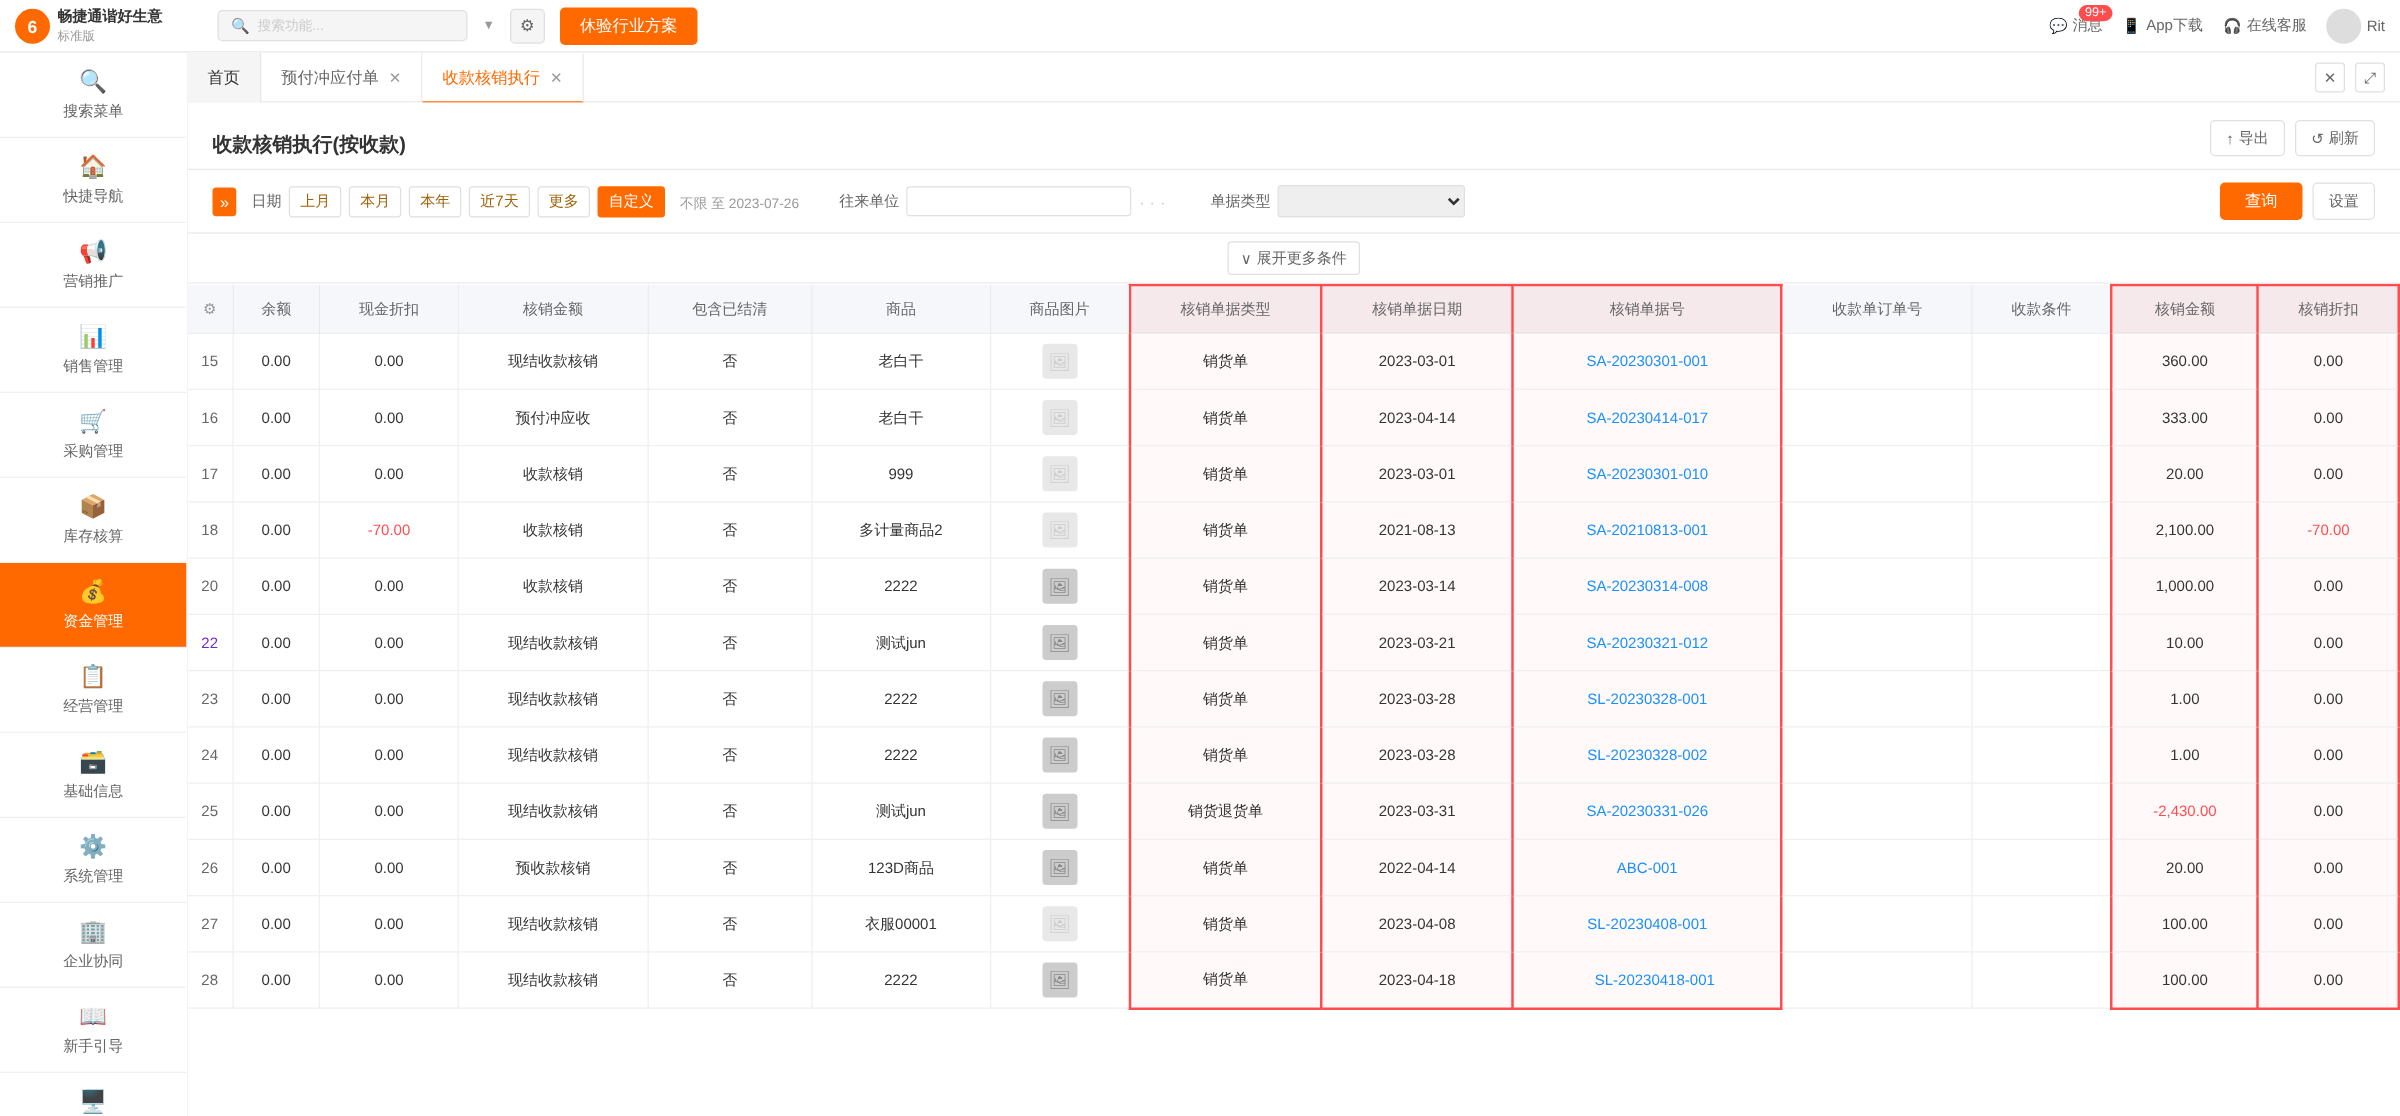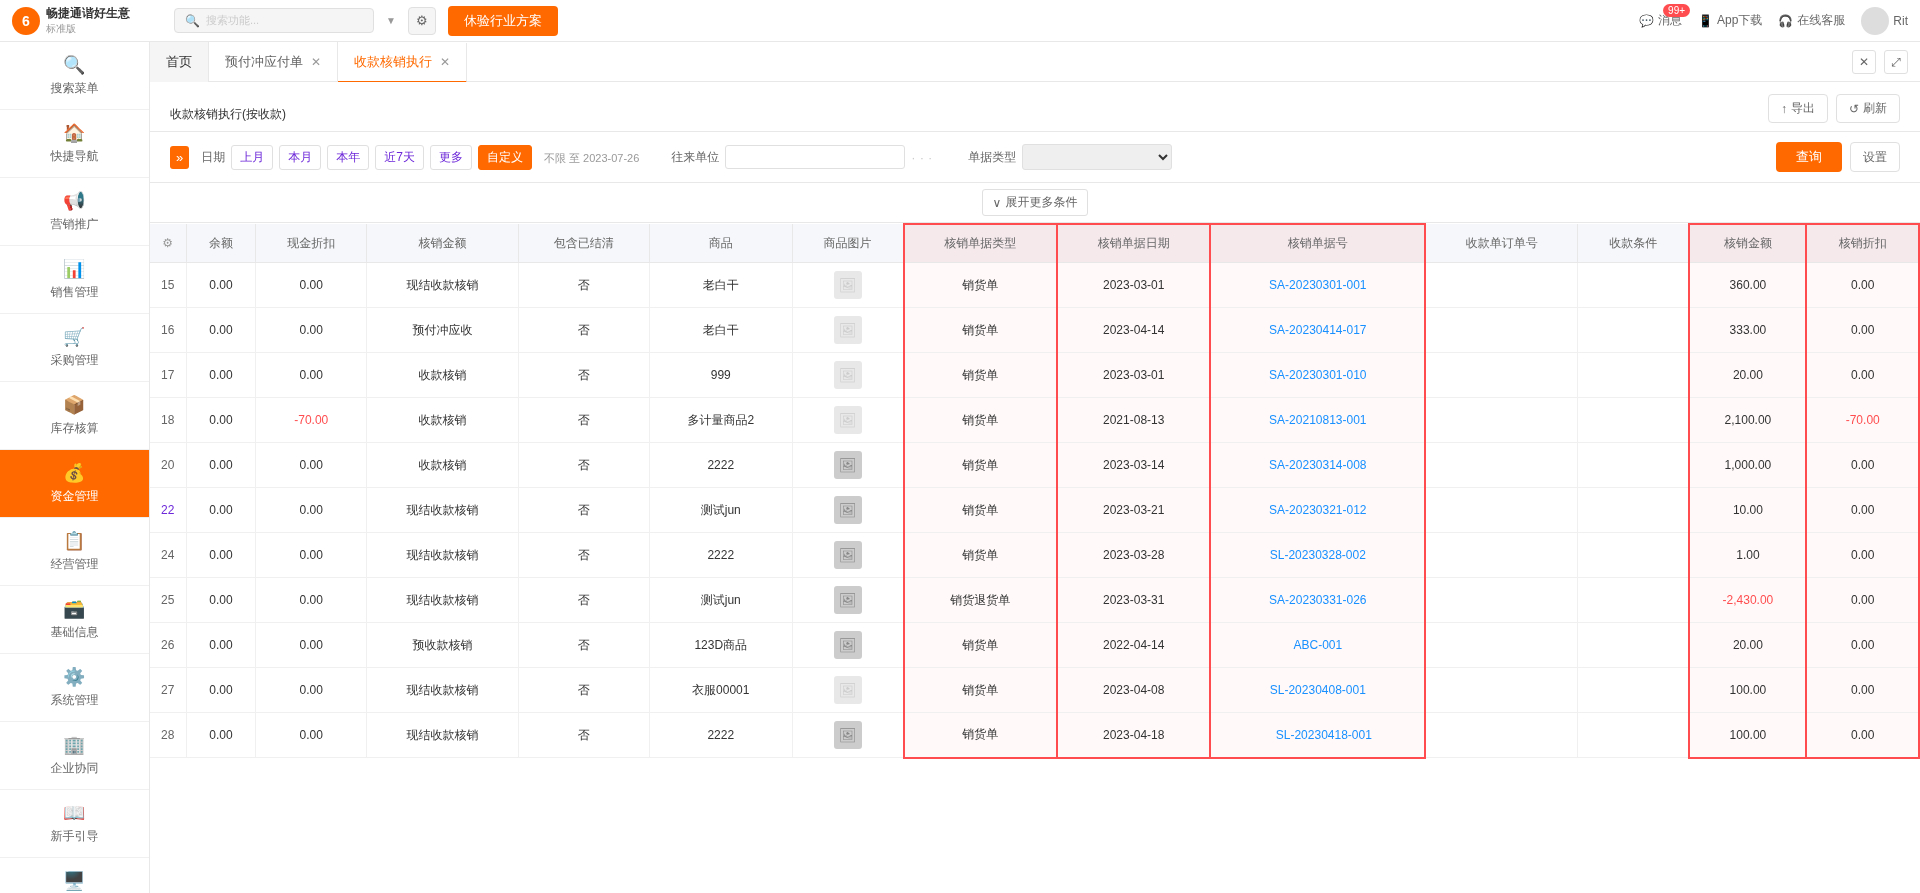--- a/index.html
+++ b/index.html
@@ -35,29 +35,29 @@
     .tab { height: 40px; display: flex; align-items: center; padding: 0 16px; border-right: 1px solid #e8e8e8; cursor: pointer; font-size: 13px; color: #666; gap: 8px; white-space: nowrap; }
     .tab.active { background: #fff; color: #ff6900; border-bottom: 2px solid #ff6900; margin-bottom: -2px; }
     .tab-home { background: #f5f5f5; color: #333; }
     .tab-close { color: #999; font-size: 12px; cursor: pointer; }
     .tabs-right { margin-left: auto; display: flex; align-items: center; gap: 8px; padding-right: 12px; }
     .tabs-right-btn { width: 24px; height: 24px; border: 1px solid #e0e0e0; border-radius: 3px; display: flex; align-items: center; justify-content: center; cursor: pointer; color: #666; font-size: 12px; }
     
     
     .content { flex: 1; overflow: hidden; display: flex; flex-direction: column; background: #f5f7fa; }
     .page-header { background: #fff; padding: 12px 20px 8px; border-bottom: 1px solid #e8e8e8; display: flex; align-items: center; justify-content: space-between; }
-    .page-title { font-size: 12px; font-weight: normal; color: #333; margin-top: 12px; }
+    .page-title { font-size: 16px; font-weight: bold; color: #333; margin-top: 12px; }
     .header-actions { display: flex; gap: 8px; }
     .action-btn { display: flex; align-items: center; gap: 4px; padding: 5px 12px; border: 1px solid #e0e0e0; border-radius: 4px; cursor: pointer; font-size: 12px; color: #666; background: #fff; }
     
     
     .filter-bar { background: #fff; padding: 10px 20px; border-bottom: 1px solid #e8e8e8; display: flex; align-items: center; gap: 12px; flex-wrap: wrap; }
     .filter-section { display: flex; align-items: center; gap: 6px; }
     .filter-label { color: #666; font-size: 12px; white-space: nowrap; }
-    .filter-btn { padding: 3px 8px; border: 1px solid #e0e0e0; border-radius: 3px; cursor: pointer; font-size: 12px; color: #6d28d9; background: #fff; }
+    .filter-btn { padding: 3px 8px; border: 1px solid #e0e0e0; border-radius: 3px; cursor: pointer; font-size: 12px; color: #a16207; background: #fff; }
     .filter-btn.active { background: #ff6900; color: white; border-color: #ff6900; }
     .filter-date-range { font-size: 11px; color: #999; }
     .filter-input { border: 1px solid #e0e0e0; border-radius: 3px; padding: 4px 8px; font-size: 12px; color: #333; width: 180px; }
     .filter-select { border: 1px solid #e0e0e0; border-radius: 3px; padding: 4px 8px; font-size: 12px; color: #333; min-width: 150px; }
     .query-btn { background: #ff6900; color: white; border: none; border-radius: 4px; padding: 6px 20px; font-size: 13px; cursor: pointer; }
     .settings-btn { border: 1px solid #e0e0e0; border-radius: 4px; padding: 5px 12px; font-size: 12px; cursor: pointer; color: #666; background: #fff; }
     .expand-btn { display: flex; align-items: center; gap: 4px; color: #666; font-size: 12px; cursor: pointer; padding: 4px 10px; border: 1px solid #e0e0e0; border-radius: 3px; background: #fff; }
     .dots-divider { color: #ccc; letter-spacing: 4px; }
     
     
@@ -382,20 +382,38 @@
                   </div></td>
       <td style="border-left:2px solid #ff4d4f;border-right:2px solid #ff4d4f;background:rgba(255,77,79,0.03);">销货单</td>
       <td style="border-left:2px solid #ff4d4f;border-right:2px solid #ff4d4f;background:rgba(255,77,79,0.03);">2023-03-21</td>
       <td style="border-left:2px solid #ff4d4f;border-right:2px solid #ff4d4f;background:rgba(255,77,79,0.03);"><a class="link-text">SA-20230321-012</a></td>
       <td></td>
       <td></td>
       <td style="border-left:2px solid #ff4d4f;border-right:2px solid #ff4d4f;background:rgba(255,77,79,0.03);">10.00</td>
       <td style="border-left:2px solid #ff4d4f;border-right:2px solid #ff4d4f;background:rgba(255,77,79,0.03);">0.00</td>
     </tr>
               <tr>
+      <td style="color:#666;">23</td>
+      <td>0.00</td>
+      <td>0.00</td>
+      <td>现结收款核销</td>
+      <td>否</td>
+      <td>2222</td>
+      <td style="text-align:center;"><div class="tbl-img has-img">
+                    <span style="font-size:14px;color:#888;">🖼</span>
+                  </div></td>
+      <td style="border-left:2px solid #ff4d4f;border-right:2px solid #ff4d4f;background:rgba(255,77,79,0.03);">销货单</td>
+      <td style="border-left:2px solid #ff4d4f;border-right:2px solid #ff4d4f;background:rgba(255,77,79,0.03);">2023-03-28</td>
+      <td style="border-left:2px solid #ff4d4f;border-right:2px solid #ff4d4f;background:rgba(255,77,79,0.03);"><a class="link-text">SL-20230328-001</a></td>
+      <td></td>
+      <td></td>
+      <td style="border-left:2px solid #ff4d4f;border-right:2px solid #ff4d4f;background:rgba(255,77,79,0.03);">1.00</td>
+      <td style="border-left:2px solid #ff4d4f;border-right:2px solid #ff4d4f;background:rgba(255,77,79,0.03);">0.00</td>
+    </tr>
+              <tr>
       <td style="color:#666;">24</td>
       <td>0.00</td>
       <td>0.00</td>
       <td>现结收款核销</td>
       <td>否</td>
       <td>2222</td>
       <td style="text-align:center;"><div class="tbl-img has-img">
                     <span style="font-size:14px;color:#888;">🖼</span>
                   </div></td>
       <td style="border-left:2px solid #ff4d4f;border-right:2px solid #ff4d4f;background:rgba(255,77,79,0.03);">销货单</td>

